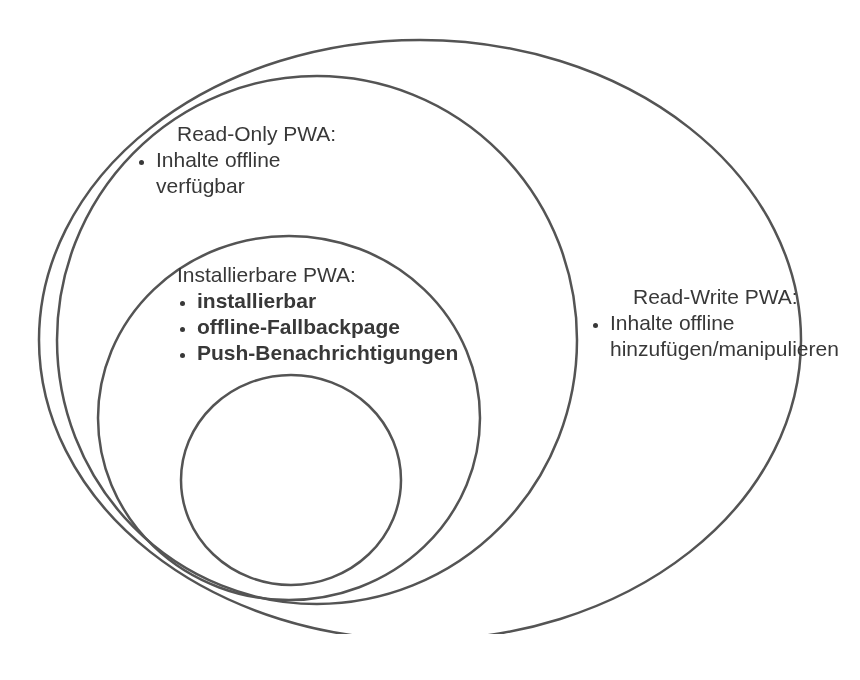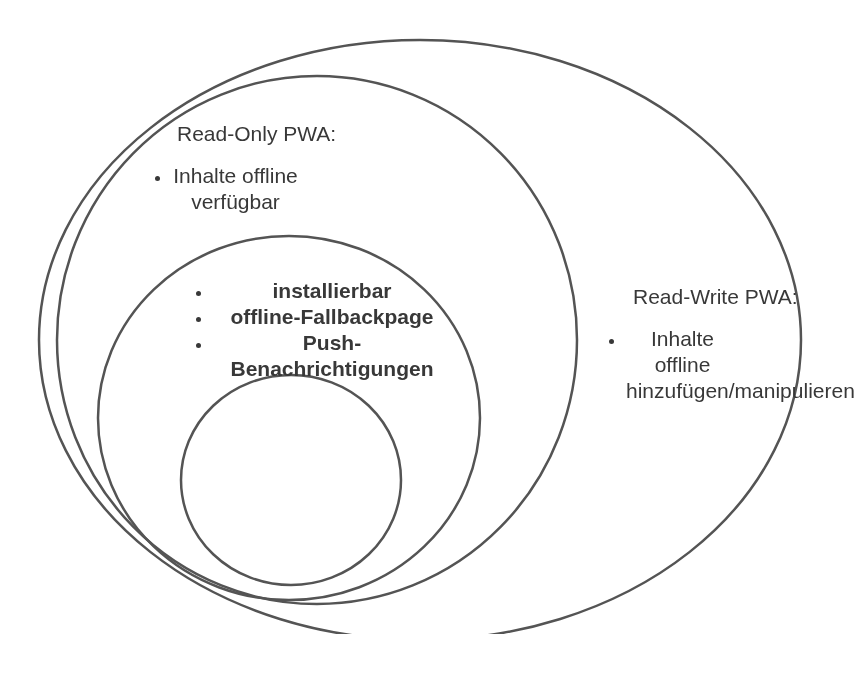--- a/index.html
+++ b/index.html
@@ -27,24 +27,23 @@
     stroke-width: 2.5;
   }
   .label {
     position: absolute;
     font-size: 21px;
     line-height: 26px;
     color: var(--text);
   }
   .label-title { white-space: nowrap; }
   .label ul {
-    margin: 16px;
+    margin: 0;
     padding: 0;
     list-style: disc outside;
-    text-align: center;
   }
   .label li { margin: 0; }
   .label li::marker { font-size: 0.85em; }
   
   .label-ro { left: 140px; top: 121px; width: 175px; }
   .label-ro .label-title { margin-left: 37px; }
   .label-ro ul { padding-left: 16px; }
   
   .label-inst { left: 177px; top: 262px; width: 290px; }
   .label-inst ul { padding-left: 20px; font-weight: bold; }
@@ -69,20 +68,21 @@
   </svg>
 
   <div class="label label-ro">
     <div class="label-title">Read-Only PWA:</div>
     <ul>
       <li>Inhalte offline verfügbar</li>
     </ul>
   </div>
 
   <div class="label label-inst">
+    <div class="label-title">Installierbare PWA:</div>
     <ul>
       <li>installierbar</li>
       <li>offline-Fallbackpage</li>
       <li>Push-Benachrichtigungen</li>
     </ul>
   </div>
 
 
   <div class="label label-rw">
     <div class="label-title">Read-Write PWA:</div>

